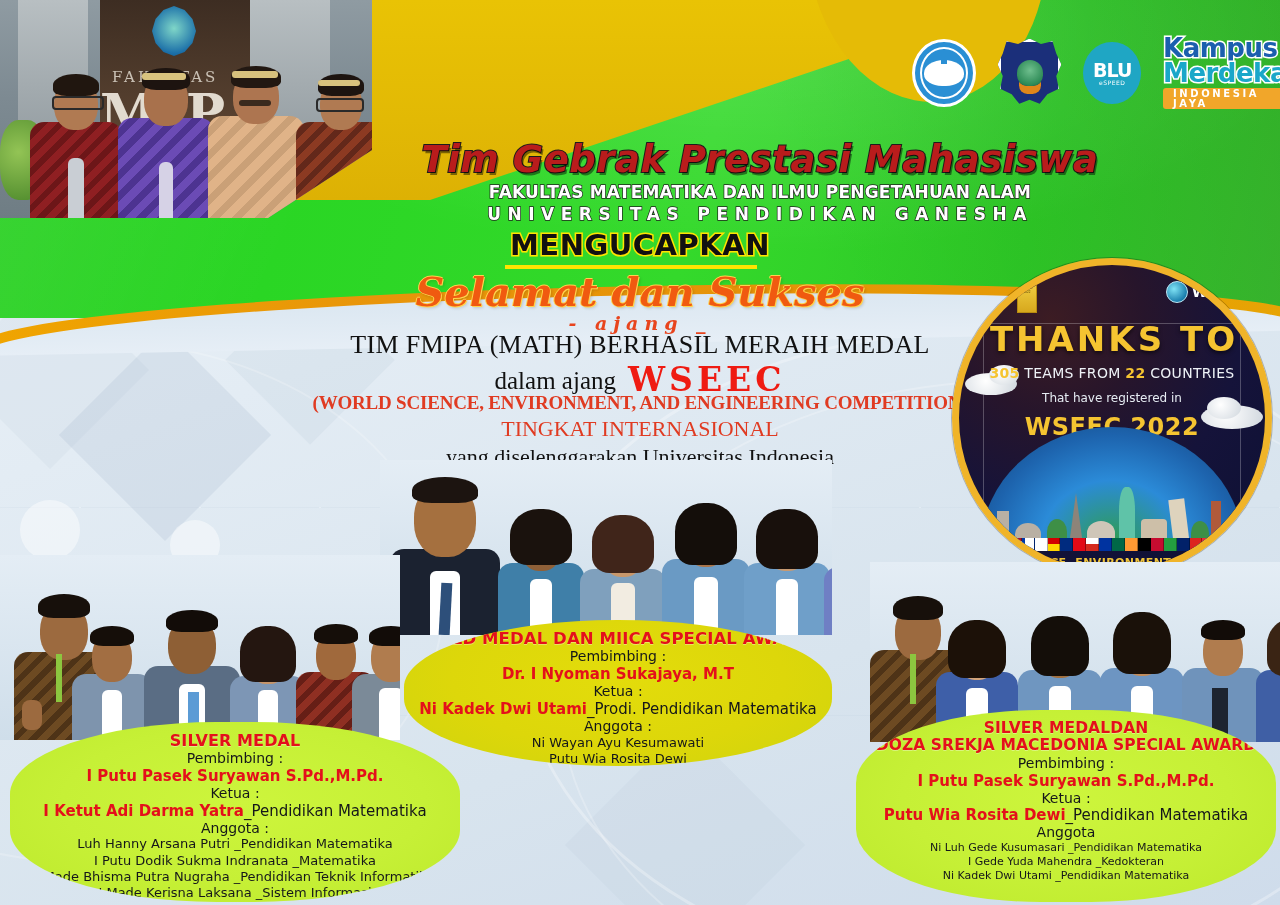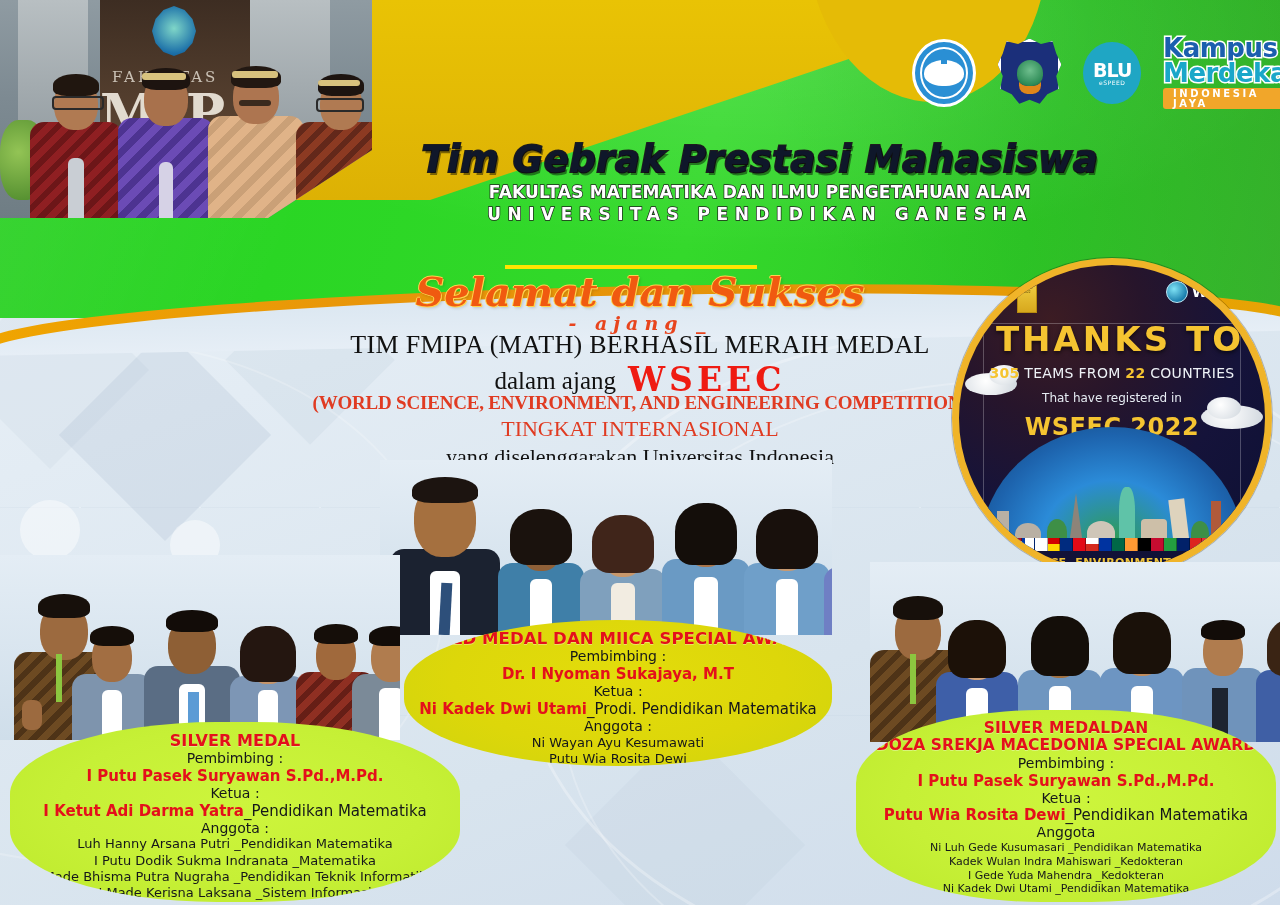--- a/index.html
+++ b/index.html
@@ -93,21 +93,21 @@
     transform:rotate(-1.1deg);
   }
 
   
   .hdr-title{
     position:absolute;left:330px;top:138px;width:860px;
     text-align:center;
     font-family:"DejaVu Sans",sans-serif;
     font-weight:bold;font-style:italic;
     font-size:37px;letter-spacing:.5px;
-    color:#0f172a;
+    color:#b91c1c;
     -webkit-text-stroke:2px #1d1d1d;
     paint-order:stroke fill;
     text-shadow:2px 3px 0 rgba(0,0,0,.45);
   }
   .hdr-sub1{
     position:absolute;left:330px;top:182px;width:860px;
     text-align:center;
     font-family:"DejaVu Sans",sans-serif;
     font-weight:bold;font-size:17px;letter-spacing:.2px;
     color:#fff;
@@ -197,21 +197,21 @@
     background:linear-gradient(180deg,#f5d547,#d7a81d);
     border:1px solid #b98c10;
     font-size:3px;color:#5a4100;text-align:center;
     line-height:1.3;padding-top:9px;box-sizing:border-box;
   }
   .wseec-medal::before{
     content:"";position:absolute;left:6px;top:2px;width:8px;height:8px;border-radius:50%;
     background:#7a5a08;
   }
   .wseec-thanks{
-    position:absolute;left:8px;top:54px;width:100%;text-align:center;
+    position:absolute;left:2px;top:54px;width:100%;text-align:center;
     font-family:"DejaVu Sans",sans-serif;font-weight:bold;
     font-size:34px;letter-spacing:3px;color:#f5c431;
     text-shadow:0 2px 4px rgba(0,0,0,.6);
   }
   .wseec-teams{
     position:absolute;left:0;top:100px;width:100%;text-align:center;
     font-family:"DejaVu Sans",sans-serif;font-size:14px;color:#eef2f7;letter-spacing:.3px;
   }
   .wseec-teams b{color:#f5c431;}
   .wseec-reg{
@@ -453,20 +453,21 @@
       <div class="logo logo-km">
         <div class="l1">Kampus</div>
         <div class="l2">Merdeka</div>
         <div class="l3">INDONESIA JAYA</div>
       </div>
     </div>
 
     <div class="hdr-title">Tim Gebrak Prestasi Mahasiswa</div>
     <div class="hdr-sub1">FAKULTAS MATEMATIKA DAN ILMU PENGETAHUAN ALAM</div>
     <div class="hdr-sub2">UNIVERSITAS PENDIDIKAN GANESHA</div>
+    <div class="mengucapkan">MENGUCAPKAN</div>
     <div class="mengucapkan-underline"></div>
   </div>
 
   <div class="gold-band"></div>
   <div class="gold-band2"></div>
 
   <div class="selamat">Selamat dan Sukses</div>
   <div class="kepada">- ajang _</div>
 
   <div class="body-line bl1">TIM FMIPA (MATH) BERHASIL MERAIH  MEDAL</div>
@@ -681,18 +682,17 @@
 
   <div class="card card-silver-r">
     <div class="card-title">SILVER MEDALDAN</div>
     <div class="card-title">DOZA SREKJA MACEDONIA SPECIAL AWARD</div>
     <div class="card-lbl">Pembimbing :</div>
     <div class="card-name-red">I Putu Pasek Suryawan S.Pd.,M.Pd.</div>
     <div class="card-lbl">Ketua :</div>
     <div class="card-name-red"><span>Putu Wia Rosita Dewi</span><span class="plain">_Pendidikan Matematika</span></div>
     <div class="card-lbl">Anggota</div>
     <div class="card-member">Ni Luh Gede Kusumasari _Pendidikan Matematika</div>
-    <div class="card-member">Kadek Wulan Indra Mahiswari _Kedokteran</div>
     <div class="card-member">I Gede Yuda Mahendra _Kedokteran</div>
     <div class="card-member">Ni Kadek Dwi Utami _Pendidikan Matematika</div>
   </div>
 
 </div>
 
 </body></html>

